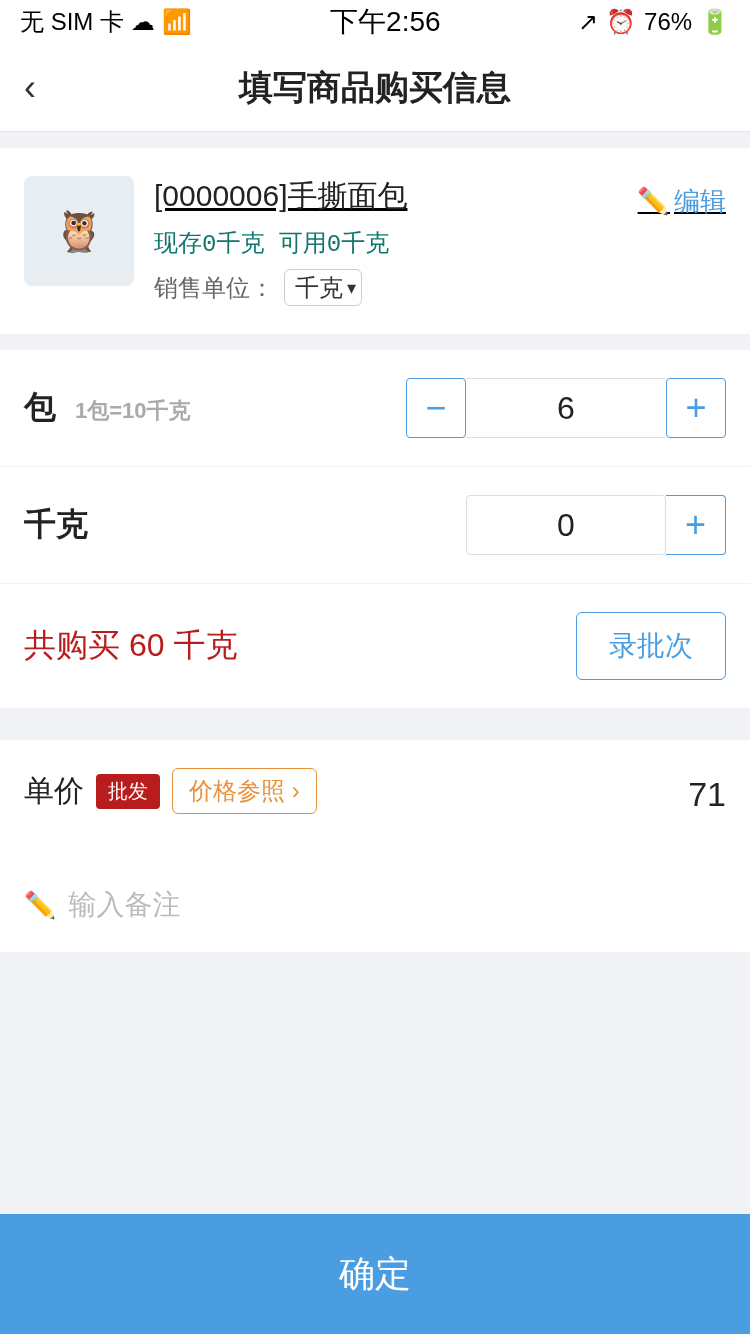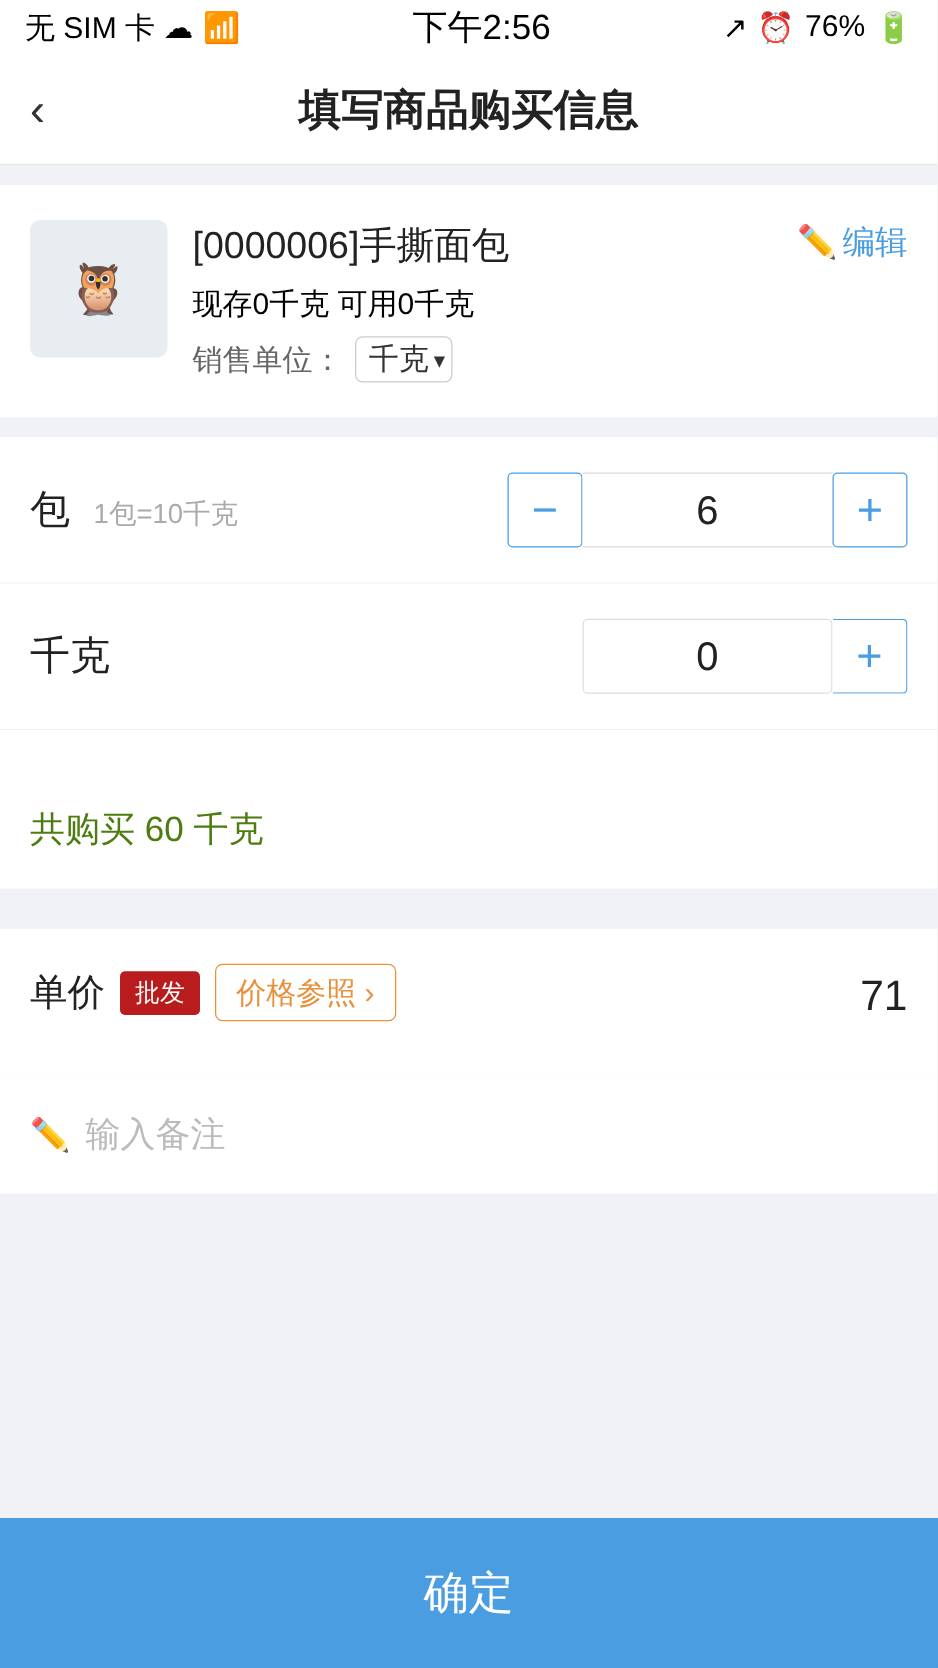--- a/index.html
+++ b/index.html
@@ -75,22 +75,23 @@
     }
     .product-info { flex: 1; }
     .product-name {
       font-size: 30px;
       color: #222;
       font-weight: 500;
       margin-bottom: 10px;
     }
     .product-stock {
       font-size: 24px;
-      color: #000000;
+      color: #0f766e;
       margin-bottom: 10px;
+      font-family: Liberation Mono, monospace;
     }
     .product-unit-row {
       display: flex;
       align-items: center;
       font-size: 24px;
       color: #666;
     }
     .unit-select {
       margin-left: 10px;
       border: 1px solid #ccc;
@@ -138,20 +139,21 @@
     .input-row {
       display: flex;
       align-items: center;
       padding: 28px 24px;
       border-bottom: 1px solid #f0f2f5;
     }
     .input-label {
       flex: 1;
       font-size: 32px;
       color: #222;
+      font-weight: bold;
     }
     .input-hint {
       font-size: 22px;
       color: #aaa;
       margin-left: 10px;
     }
     .input-controls {
       display: flex;
       align-items: center;
       gap: 0;
@@ -186,23 +188,22 @@
 
     
     .total-row {
       background: #fff;
       padding: 28px 24px;
       display: flex;
       align-items: center;
       justify-content: space-between;
     }
     .total-text {
-      font-size: 28px;
-      color: #4d7c0f;
-      margin-top: 33px;
+      font-size: 32px;
+      color: #b91c1c;
     }
     .batch-btn {
       border: 1.5px solid #4a9de0;
       color: #4a9de0;
       background: #fff;
       padding: 14px 32px;
       font-size: 28px;
       border-radius: 6px;
       cursor: pointer;
     }
@@ -320,21 +321,21 @@
 <div class="nav-bar">
   <span class="nav-back">‹</span>
   <span class="nav-title">填写商品购买信息</span>
 </div>
 
 <div class="product-card">
   <div class="product-img">
     <span class="owl-icon">🦉</span>
   </div>
   <div class="product-info">
-    <div style="display:flex;justify-content:space-between;align-items:flex-start;">
+    <div style="display:flex;justify-content:space-between;align-items:center;text-decoration:underline;">
       <div class="product-name">[0000006]手撕面包</div>
       <div class="edit-btn">
         <span>✏️</span>
         <span>编辑</span>
       </div>
     </div>
     <div class="product-stock">现存0千克  可用0千克</div>
     <div class="product-unit-row">
       <span>销售单位：</span>
       <div class="unit-wrapper">
@@ -366,20 +367,21 @@
     <div class="input-label">千克</div>
     <div class="input-controls">
       <input class="ctrl-input" type="text" value="0" style="border: 1.5px solid rgb(221, 221, 221); border-radius: 4px;">
       <button class="ctrl-btn ctrl-btn-right" style="margin-left:0; border-left:none; border-radius:0 4px 4px 0;">+</button>
     </div>
   </div>
 </div>
 
 <div class="total-row">
   <span class="total-text">共购买 60 千克</span>
+  <button class="batch-btn">录批次</button>
 </div>
 
 <div class="section-divider"></div>
 
 <div class="price-section">
   <div class="price-row">
     <div class="price-left">
       <span class="price-label">单价</span>
       <span class="badge-pifa">批发</span>
       <button class="price-ref-btn">价格参照 ›</button>

